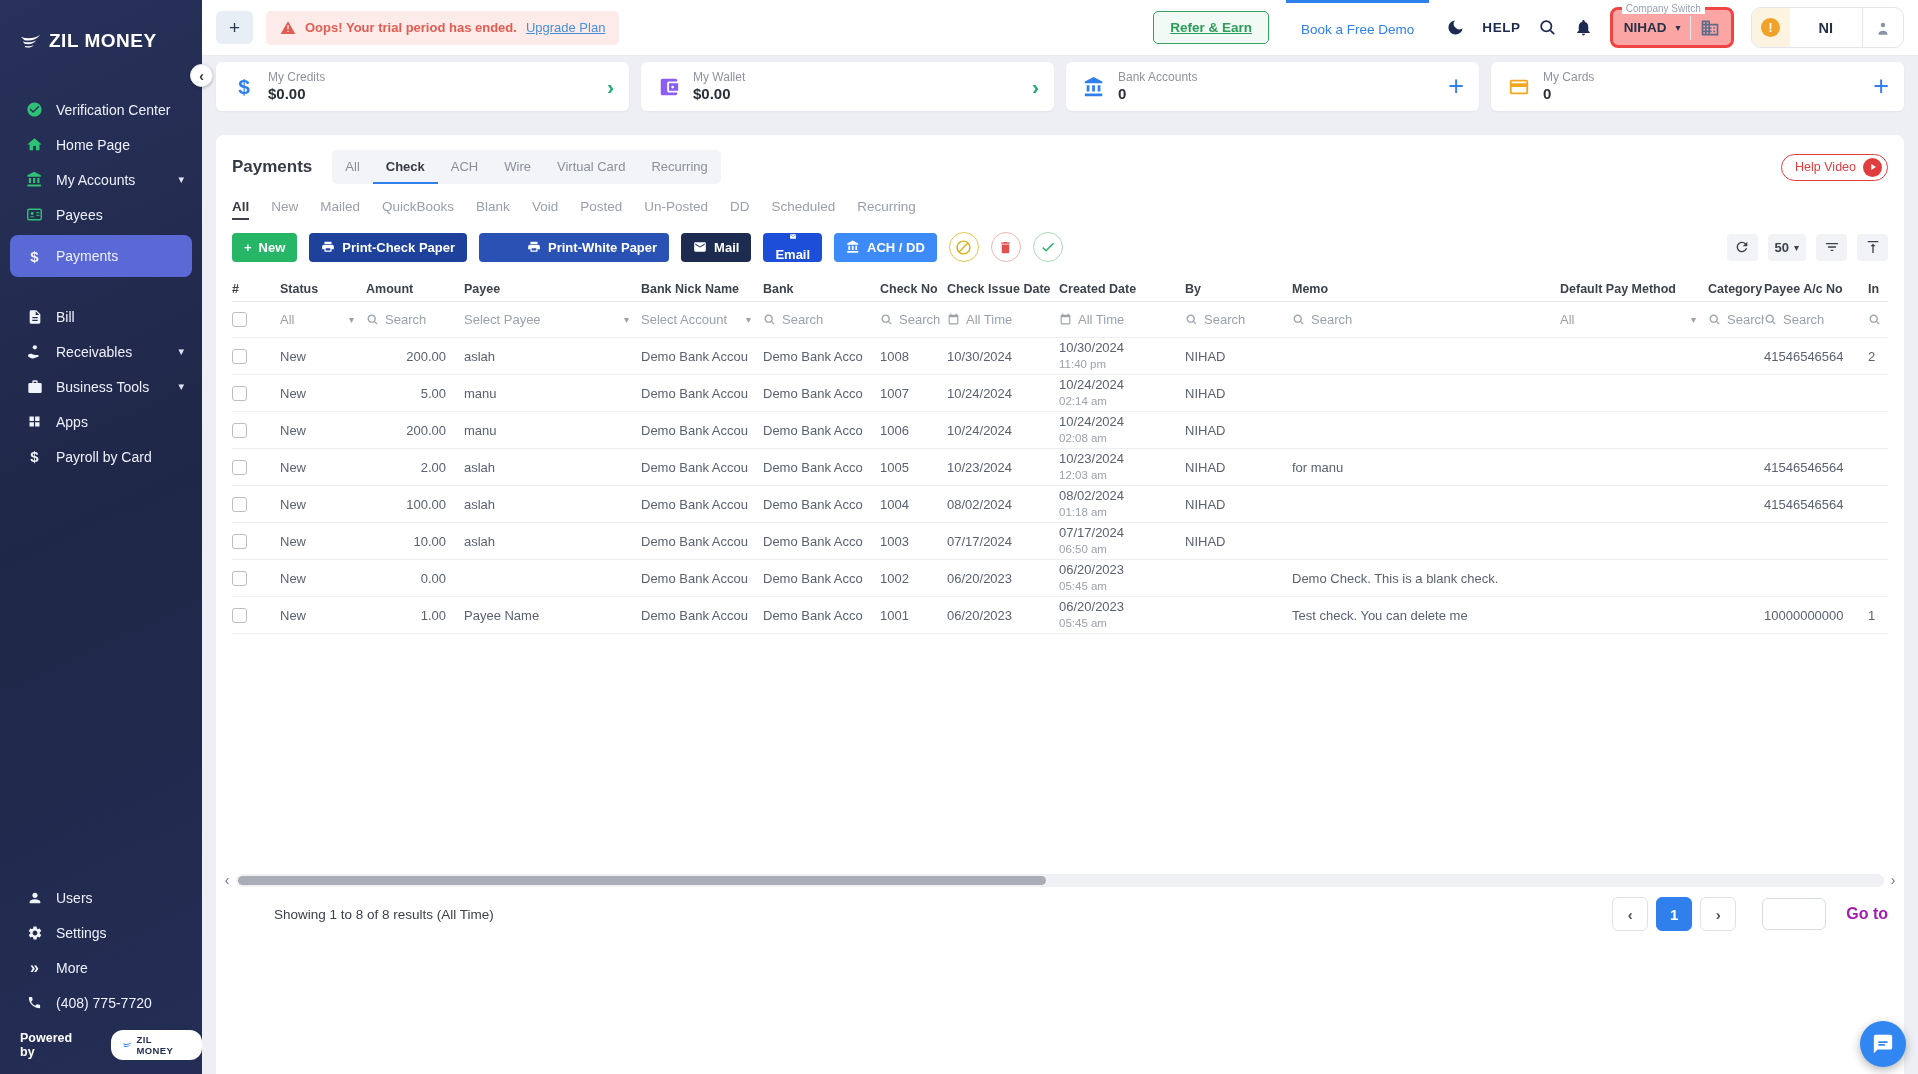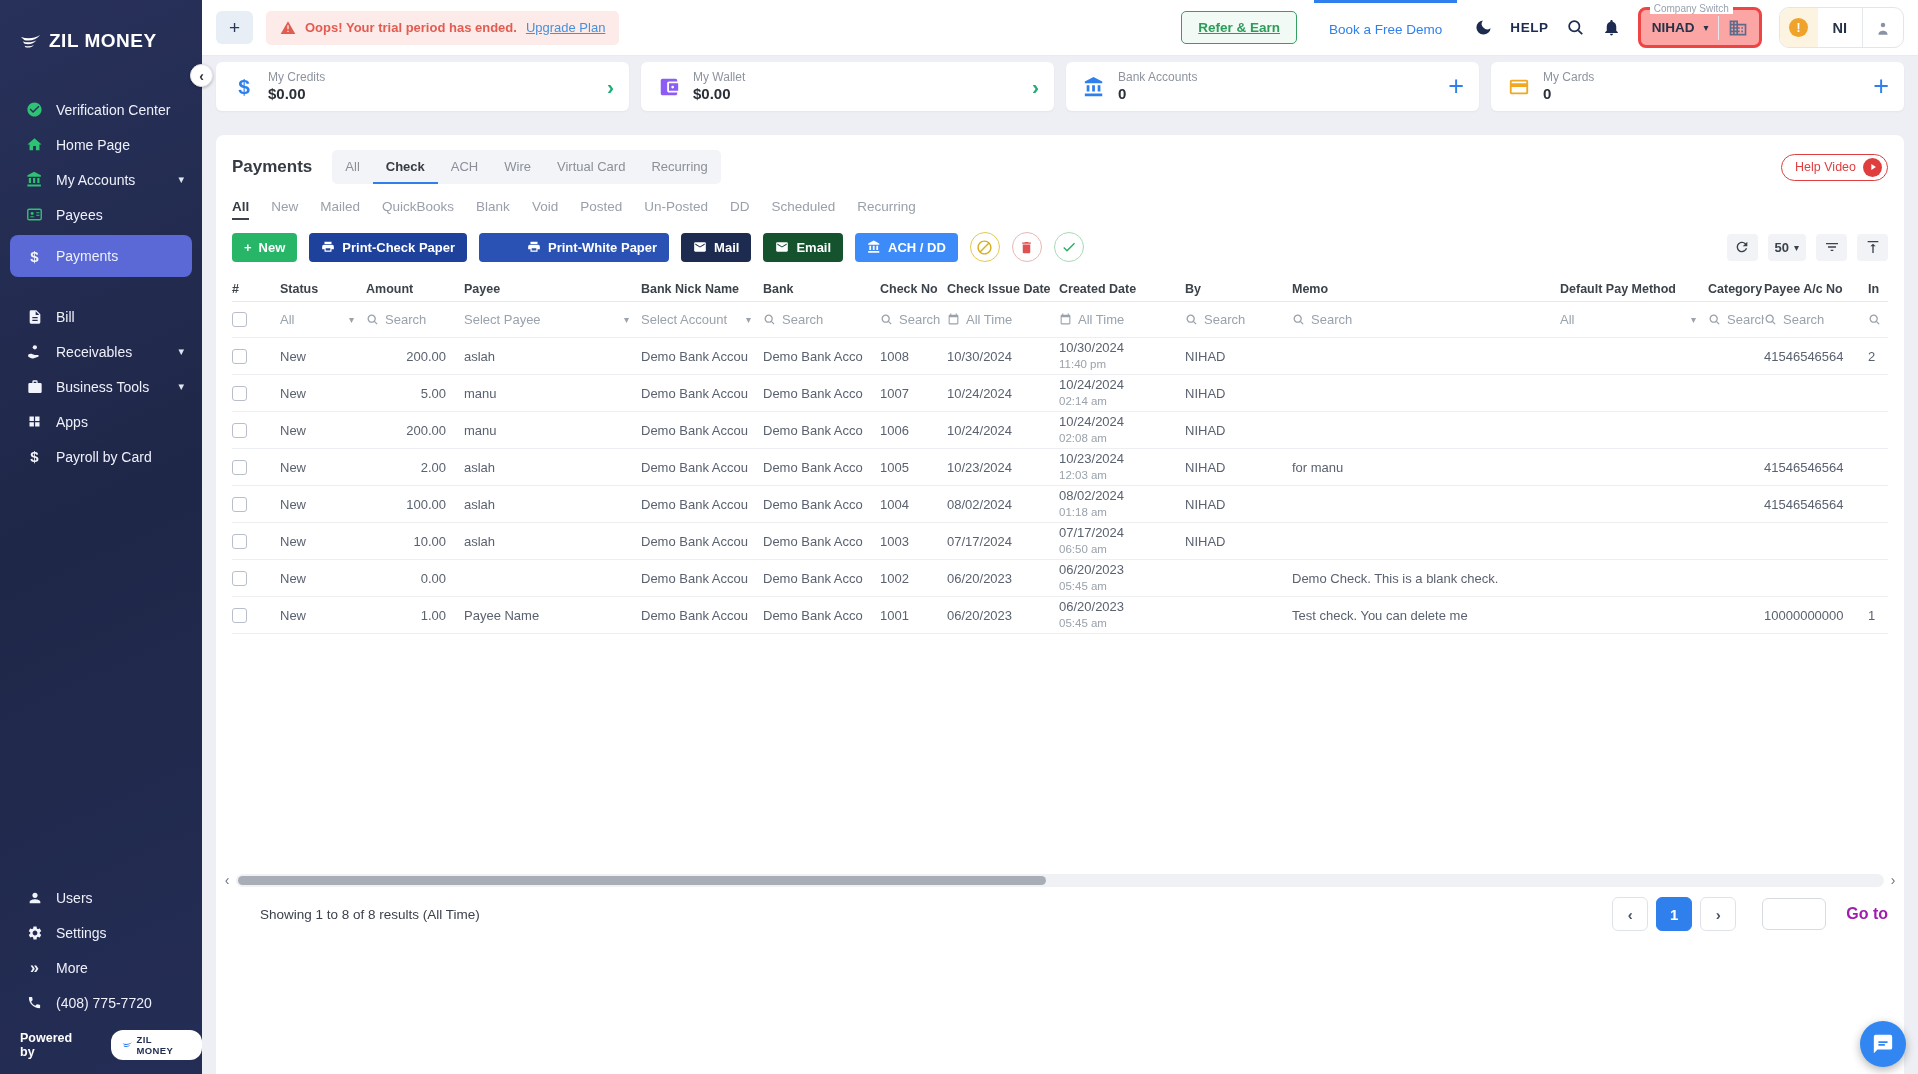--- a/index.html
+++ b/index.html
@@ -56,21 +56,21 @@
     border-radius:8px; padding:0 11px; gap:9px; cursor:pointer; background:#fca5a5; }
   .cs-label { position:absolute; top:-7px; left:9px; background:#fff; padding:0 4px; font-size:10px; color:#98a1b1; }
   .cs-value { font-size:13.5px; font-weight:bold; color:#273148; }
   .cs-car { font-size:10px; color:#273148; }
   .vdiv { width:1px; height:24px; background:#e4e7ec; }
   .building { color:#5d6c8c; display:flex; }
   .pgroup { display:flex; align-items:center; height:41px; border:1px solid #e2e5ea; border-radius:10px; overflow:hidden; background:#fff; }
   .warn-chip { width:38px; height:100%; background:#fdf3e1; display:flex; align-items:center; justify-content:center; cursor:pointer; }
   .warn-dot { width:19px; height:19px; border-radius:50%; background:#f0a32a; color:#fff; font-size:12px;
     font-weight:bold; display:flex; align-items:center; justify-content:center; }
-  .initials { padding:0 15px; font-size:14.5px; font-weight:bold; color:#273148; cursor:pointer; }
+  .initials { padding:0 29px; font-size:14.5px; font-weight:bold; color:#273148; cursor:pointer; }
   .person-cell { padding:0 11px; color:#8a93a6; border-left:1px solid #e4e7ec; height:100%; display:flex; align-items:center; cursor:pointer; }
 
   
   .cards { position:absolute; left:216px; top:62px; right:14px; display:flex; gap:12px; }
   .card { flex:1; background:#fff; border-radius:6px; height:49px; display:flex; align-items:center;
     padding:0 15px; gap:11px; cursor:pointer; box-shadow:0 1px 2px rgba(25,39,80,.05); }
   .card-ic { width:26px; display:flex; justify-content:center; }
   .cred-ic { color:#2f80ed; font-size:21px; font-weight:bold; }
   .wallet-ic { color:#8b5cf6; } .bank-ic { color:#2f80ed; } .ccard-ic { color:#f0a822; }
   .card-tx { display:flex; flex-direction:column; line-height:1.25; }
@@ -102,21 +102,21 @@
   .cot { font-size:13.5px; color:#474d57; cursor:pointer; }
   .import { display:flex; align-items:center; gap:8px; height:30px; padding:0 13px; background:#fff;
     border:1px solid #51705f; border-radius:4px; font-size:13px; color:#333; cursor:pointer; margin-left:44px; }
   .status-tabs { display:flex; gap:22px; margin-top:14px; font-size:13.5px; color:#9aa0aa; }
   .stab { cursor:pointer; padding-bottom:4px; }
   .stab.active { color:#363b44; font-weight:bold; border-bottom:2px solid #3c424c; }
   .actions { display:flex; align-items:center; gap:12px; margin-top:12px; }
   .abtn { display:flex; align-items:center; gap:7px; height:29px; padding:0 12px; border:none; border-radius:4px;
     color:#fff; font-size:13px; font-weight:bold; cursor:pointer; }
   .b-new { background:#27b567; } .b-pcp { background:#1e419b; } .b-pwp { background:#2a52b4;padding-left:48px; }
-  .b-mail { background:#1d2b50; } .b-email { background:#14532d; } .b-ach { background:#3d8bf8; }
+  .b-mail { background:#1d2b50; } .b-email { background:#1d4ed8;flex-direction:column; } .b-ach { background:#3d8bf8; }
   .circ { width:30px; height:30px; border-radius:50%; background:#fff; display:flex; align-items:center;
     justify-content:center; cursor:pointer; }
   .c-yellow { border:1.5px solid #e3c84e; color:#d7ae1e; }
   .c-red { border:1.5px solid #e8b8b4; color:#e05252; }
   .c-green { border:1.5px solid #a8d9b8; color:#27ae60; }
   .actions-right { margin-left:auto; display:flex; align-items:center; gap:10px; }
   .chip { height:27px; min-width:31px; padding:0 7px; background:#f1f3f6; border-radius:4px; display:flex;
     align-items:center; justify-content:center; gap:5px; color:#3c424c; cursor:pointer; font-size:13px; font-weight:bold; }
 
   
@@ -136,21 +136,21 @@
     display:inline-block; cursor:pointer; }
   .car { margin-left:auto; font-size:10px; color:#9aa2ab; font-style:normal; padding-right:2px; }
   .mag, .cal { margin-right:6px; flex:none; color:#9aa2ab; }
 
   
   .hscroll { position:absolute; top:737px; left:5px; right:5px; display:flex; align-items:center; gap:3px; }
   .hs-arrow { color:#6b7280; font-size:14px; width:12px; text-align:center; cursor:pointer; }
   .hs-track { flex:1; height:13px; background:#f0f1f4; border-radius:7px; position:relative; cursor:pointer; }
   .hs-thumb { position:absolute; left:2px; top:2px; height:9px; width:49%; background:#a9aeb6; border-radius:5px; cursor:grab; }
   .pfooter { position:absolute; top:762px; left:16px; right:16px; display:flex; align-items:center; }
-  .summary { font-size:13.5px; color:#3c424c; margin-left:28px; }
+  .summary { font-size:13.5px; color:#3c424c; margin-left:42px; }
   .pager { margin-left:auto; display:flex; align-items:center; gap:8px; }
   .pbtn { width:36px; height:34px; border:1px solid #dfe3e9; border-radius:6px; background:#fff; color:#4b5563;
     font-size:15px; display:flex; align-items:center; justify-content:center; cursor:pointer; font-weight:bold; }
   .pbtn.active { background:#2f80ed; border-color:#2f80ed; color:#fff; }
   .goto-input { width:64px; height:32px; border:1px solid #d8dce2; border-radius:6px; margin-left:18px;
     outline:none; font:inherit; padding:0 8px; }
   .goto { color:#a21caf; font-size:16px; font-weight:bold; margin-left:12px; cursor:pointer; }
   .chat-fab { position:absolute; right:12px; bottom:7px; width:46px; height:46px; border-radius:50%;
     background:#3186f1; border:none; color:#fff; display:flex; align-items:center; justify-content:center;
     box-shadow:0 3px 10px rgba(0,0,0,.3); cursor:pointer; z-index:5; }

